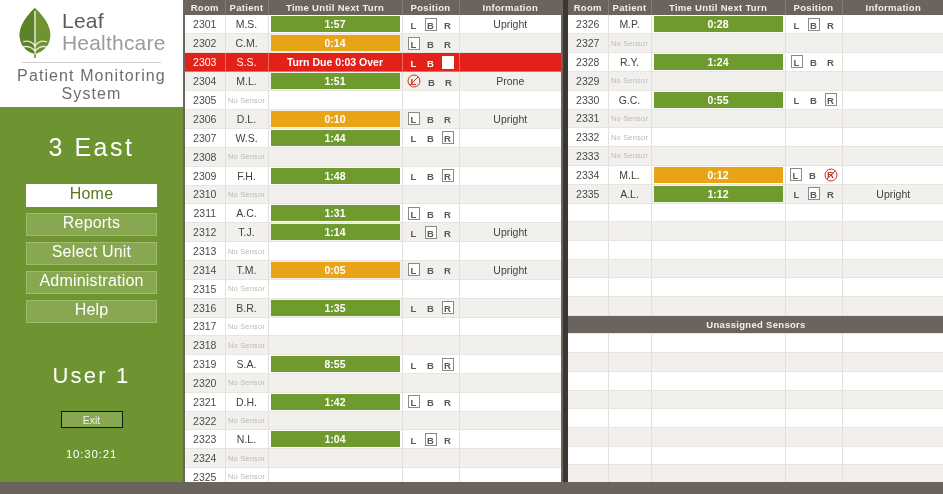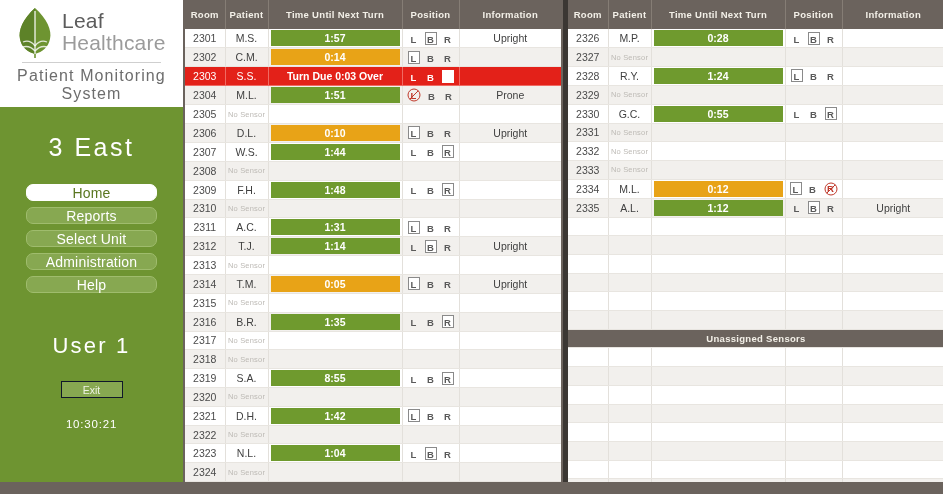--- a/index.html
+++ b/index.html
@@ -15,23 +15,23 @@
   .leaf-svg { width:42px; height:52px; flex:none; }
   .brand { line-height:1.03; }
   .brand .b1 { font-size:21px; color:#5c5c5c; letter-spacing:.2px; }
   .brand .b2 { font-size:21px; color:#9b9b9b; letter-spacing:.2px; }
   .logo-rule { height:1px; background:#cfcfcf; margin:4px 14px 4px 14px; }
   .tagline { text-align:center; font-size:16px; color:#6d6d6d; letter-spacing:1.1px; }
 
   #unit-name { text-align:center; color:#ffffff; font-size:25px; letter-spacing:2.5px;
                margin-top:26px; font-weight:400; }
   #nav { margin-top:22px; padding:0 26px; display:flex; flex-direction:column; gap:6px; }
-  .nav-btn { height:17px; line-height:17px; text-align:center; font-size:14px;
+  .nav-btn { height:23px; line-height:17px; text-align:center; font-size:16px;
              color:#ffffff; background:#87a851; border:1px solid #9fbc6d;
-             border-radius:7px; cursor:pointer; letter-spacing:.2px; }
+             border-radius:0; cursor:pointer; letter-spacing:.2px; }
   .nav-btn.active { background:#ffffff; color:#59761f; border-color:#ffffff; }
   #user-name { text-align:center; color:#ffffff; font-size:22px; letter-spacing:2.2px;
                margin-top:40px; }
   #exit-wrap { display:flex; justify-content:center; margin-top:22px; }
   #exit-btn { width:62px; height:17px; line-height:17px; text-align:center; font-size:10.5px;
               color:#eef3e4; background:#87a851; border:1px solid #0f172a; cursor:pointer; }
   #clock { text-align:center; color:#ffffff; font-size:11.5px; margin-top:20px; letter-spacing:.8px; }
 
   
   #content { position:absolute; left:183px; top:0; width:760px; height:494px; background:#6b635d; }
@@ -41,21 +41,21 @@
   #panel-right { left:385px; width:375px; }
 
   table.grid { width:100%; border-collapse:collapse; table-layout:fixed; }
   table.grid col.c-room { width:40px; }
   table.grid col.c-pat  { width:43px; }
   table.grid col.c-time { width:134px; }
   table.grid col.c-pos  { width:57px; }
   table.grid col.c-info { width:102px; }
 
   thead th { background:#6b635d; color:#f3f0e8; font-size:9.5px; font-weight:bold;
-             height:29px; letter-spacing:.3px; border-right:1px solid #857d75; }
+             height:15px; letter-spacing:.3px; border-right:1px solid #857d75; }
   thead th:last-child { border-right:none; }
 
   tbody tr { height:18.7px; }
   tbody tr.alt  { background:#f2f0ed; }
   tbody tr.plain{ background:#ffffff; }
   tbody td { border-right:1px solid #e3e0db; border-bottom:1px solid #e8e5e0;
              font-size:10.5px; color:#3f3f3f; text-align:center; height:18.7px;
              padding:0; vertical-align:middle; overflow:hidden; white-space:nowrap; }
   tbody td:last-child { border-right:none; }
 

